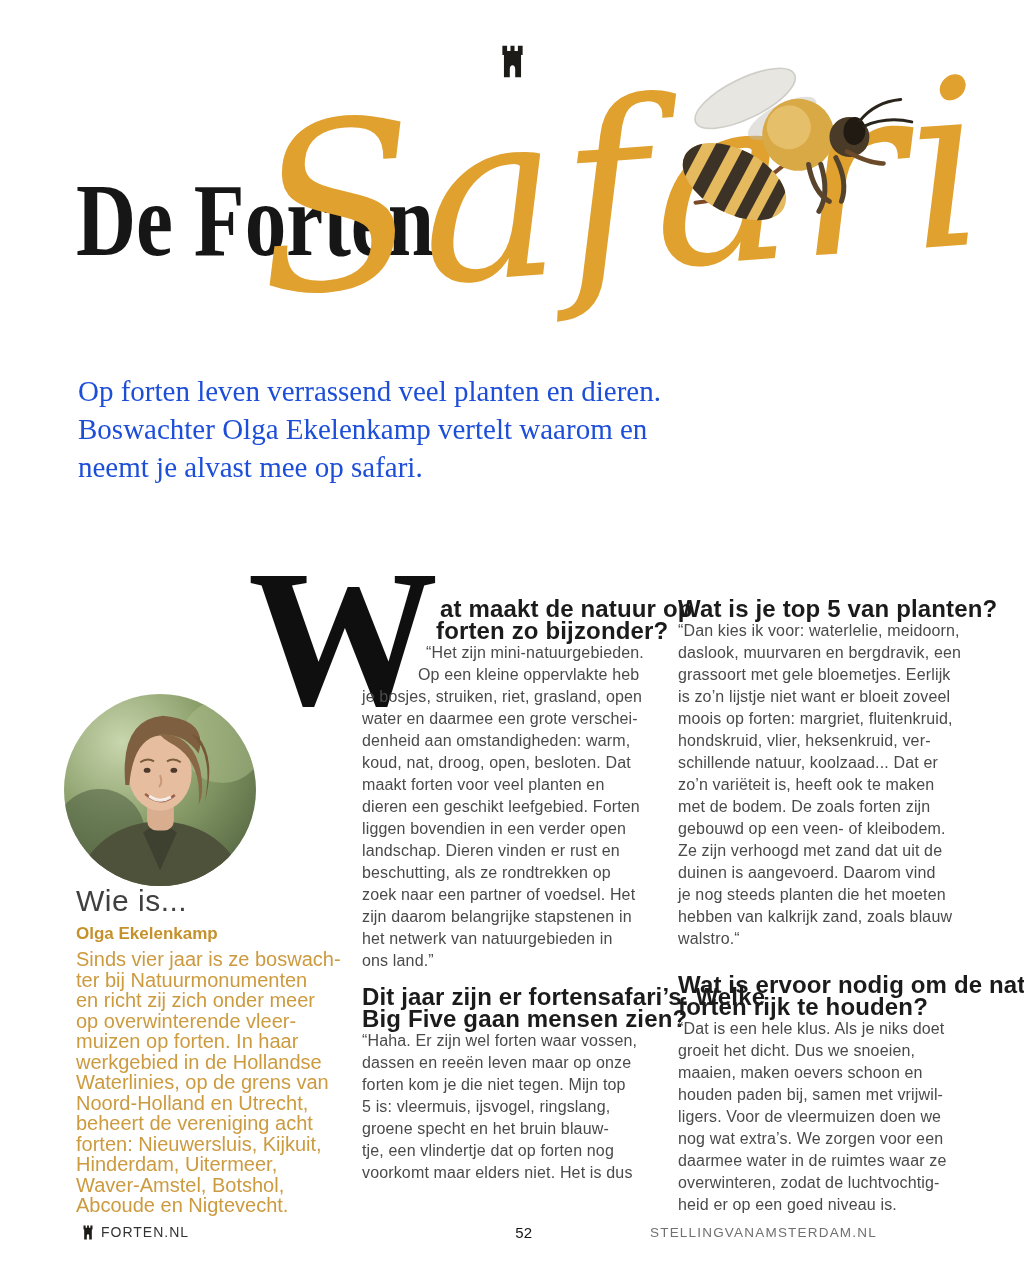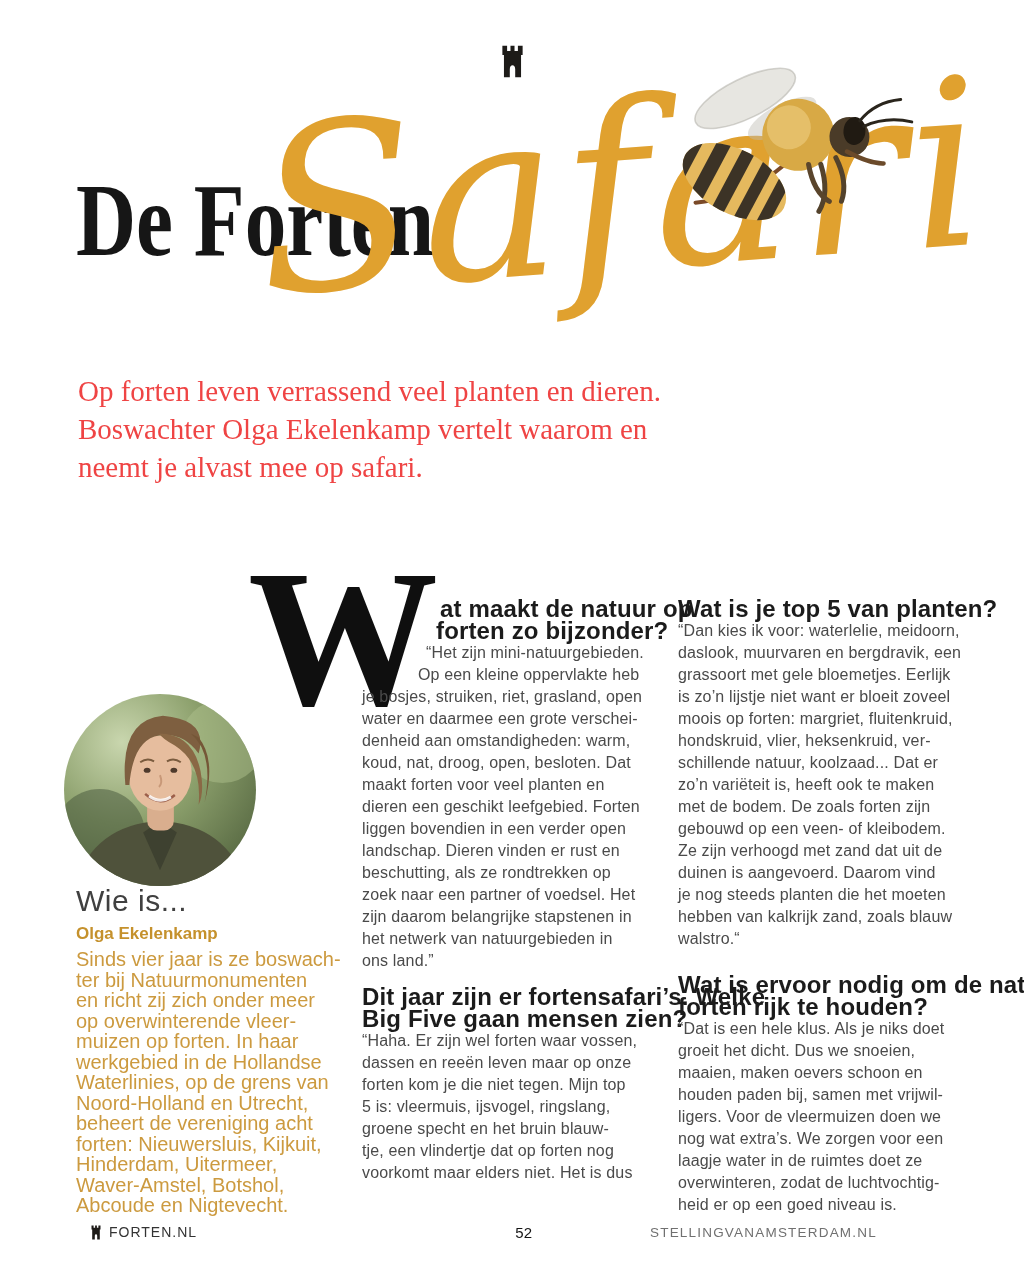--- a/index.html
+++ b/index.html
@@ -11,21 +11,21 @@
   .title-black{position:absolute;left:76px;top:168px;margin:0;
     font-family:"Liberation Serif",serif;font-weight:700;font-size:104px;line-height:1;
     color:#161616;letter-spacing:0px;transform:scaleX(.80);transform-origin:left top;white-space:nowrap;z-index:1;}
   .title-script{position:absolute;left:258px;top:98px;
     font-family:"DejaVu Serif",serif;font-style:italic;font-size:232px;line-height:1;
     color:#E0A12F;letter-spacing:4px;transform:rotate(-4deg);transform-origin:left center;
     white-space:nowrap;z-index:2;}
   .bee{position:absolute;left:636px;top:40px;width:300px;height:205px;z-index:3;}
 
   .intro{position:absolute;left:78px;top:372px;width:660px;
-    font-family:"Liberation Serif",serif;font-size:29px;line-height:38px;color:#ef4444;}
+    font-family:"Liberation Serif",serif;font-size:29px;line-height:38px;color:#1d4ed8;}
   .intro div{white-space:nowrap;}
 
   
   .dropcap{position:absolute;left:248px;top:540px;
     font-family:"Liberation Serif",serif;font-weight:700;font-size:196px;line-height:1;
     color:#0f0f0f;transform:scaleX(.97);transform-origin:left top;z-index:1;}
 
   
   .col{position:absolute;top:598px;font-size:16px;line-height:22px;letter-spacing:.15px;z-index:2;}
   .c1{left:362px;width:300px;}
@@ -45,21 +45,21 @@
   .portrait{position:absolute;left:64px;top:694px;width:192px;height:192px;border-radius:50%;
     overflow:hidden;z-index:2;}
   .kicker{position:absolute;left:76px;top:884px;font-size:30px;font-weight:400;
     color:#404040;letter-spacing:.5px;}
   .person-name{position:absolute;left:76px;top:924px;font-size:17px;font-weight:700;color:#C5912C;}
   .bio{position:absolute;left:76px;top:949px;width:230px;font-size:20px;line-height:20.5px;color:#CC9A3F;}
   .bio div{white-space:nowrap;}
 
   
   .footer{position:absolute;left:0;top:1222px;width:1024px;height:26px;}
-  .f-left{position:absolute;left:90px;top:2px;display:flex;align-items:flex-end;gap:7px;
+  .f-left{position:absolute;left:82px;top:2px;display:flex;align-items:flex-end;gap:7px;
     font-size:14px;letter-spacing:1px;color:#333;}
   .f-left svg{display:block;}
   .f-page{position:absolute;left:492px;top:2px;width:40px;text-align:right;
     font-size:15px;font-weight:400;color:#141414;}
   .f-right{position:absolute;left:650px;top:3px;width:300px;text-align:left;
     font-size:13.5px;letter-spacing:1.2px;color:#707070;}
 </style>
 </head>
 <body>
 
@@ -179,21 +179,21 @@
         <div>Wat is ervoor nodig om de natuur op</div>
         <div>forten rijk te houden?</div>
       </h2>
     <div class="a">
         <div>“Dat is een hele klus. Als je niks doet</div>
         <div>groeit het dicht. Dus we snoeien,</div>
         <div>maaien, maken oevers schoon en</div>
         <div>houden paden bij, samen met vrijwil-</div>
         <div>ligers. Voor de vleermuizen doen we</div>
         <div>nog wat extra’s. We zorgen voor een</div>
-        <div>laagje water in de ruimtes doet ze</div>
+        <div>daarmee water in de ruimtes waar ze</div>
         <div>overwinteren, zodat de luchtvochtig-</div>
         <div>heid er op een goed niveau is.</div>
       </div>
   </section>
 
   <div class="portrait">
     <svg viewBox="0 0 194 194" width="192" height="192">
       <defs>
         <radialGradient id="pg" cx="30%" cy="25%" r="95%">
           <stop offset="0%" stop-color="#C9D6AE"></stop>

